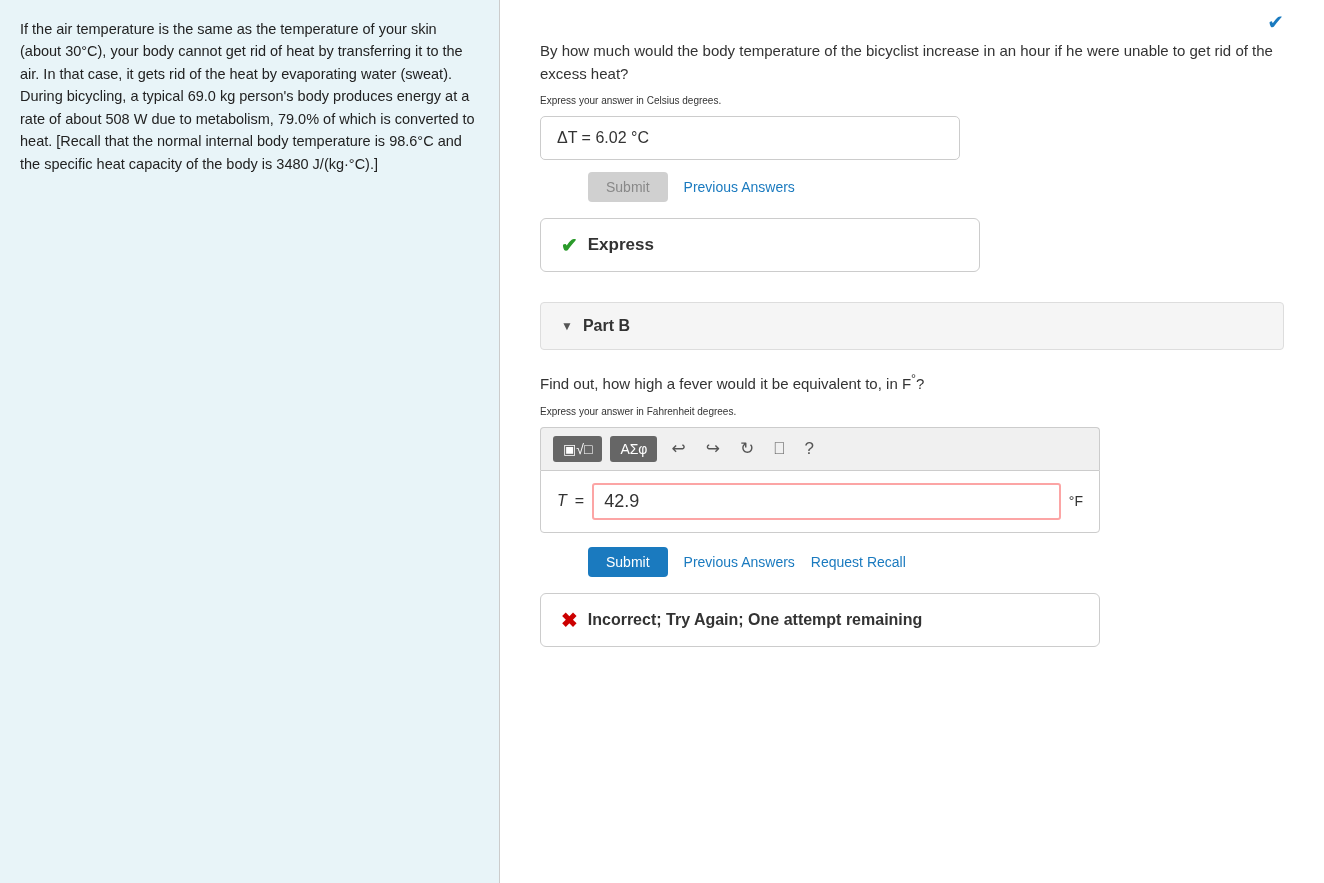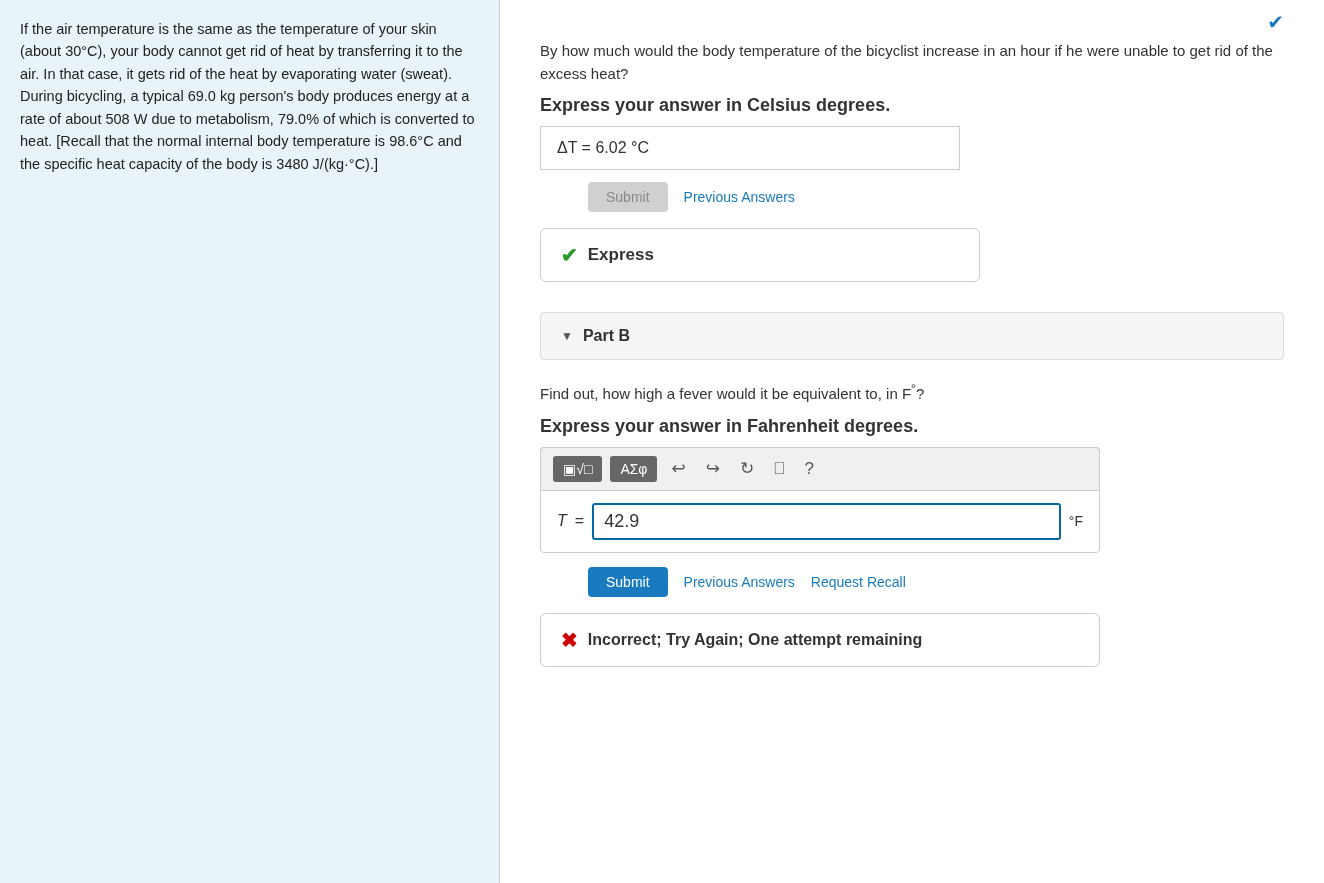--- a/index.html
+++ b/index.html
@@ -34,27 +34,27 @@
       font-size: 20px;
       margin-bottom: 6px;
     }
     .question-text {
       font-size: 15px;
       color: #333;
       margin-bottom: 10px;
       line-height: 1.5;
     }
     .express-label {
-      font-weight: bold;
+      font-weight: normal;
       margin-bottom: 10px;
-      font-size: 18px;
+      font-size: 10px;
     }
     .answer-box {
       border: 1px solid #ccc;
-      border-radius: 0;
+      border-radius: 5px;
       padding: 12px 16px;
       font-size: 16px;
       color: #333;
       background: #fff;
       width: 420px;
       margin-bottom: 12px;
     }
     .submit-row {
       display: flex;
       align-items: center;
@@ -179,21 +179,21 @@
       font-size: 16px;
       color: #333;
       margin-right: 8px;
     }
     .math-equals {
       font-size: 16px;
       color: #333;
       margin-right: 8px;
     }
     .math-field {
-      border: 2px solid #0369a1;
+      border: 2px solid #fca5a5;
       border-radius: 3px;
       padding: 6px 10px;
       font-size: 18px;
       color: #333;
       flex: 1;
       outline: none;
     }
     .math-unit {
       font-size: 14px;
       color: #333;

